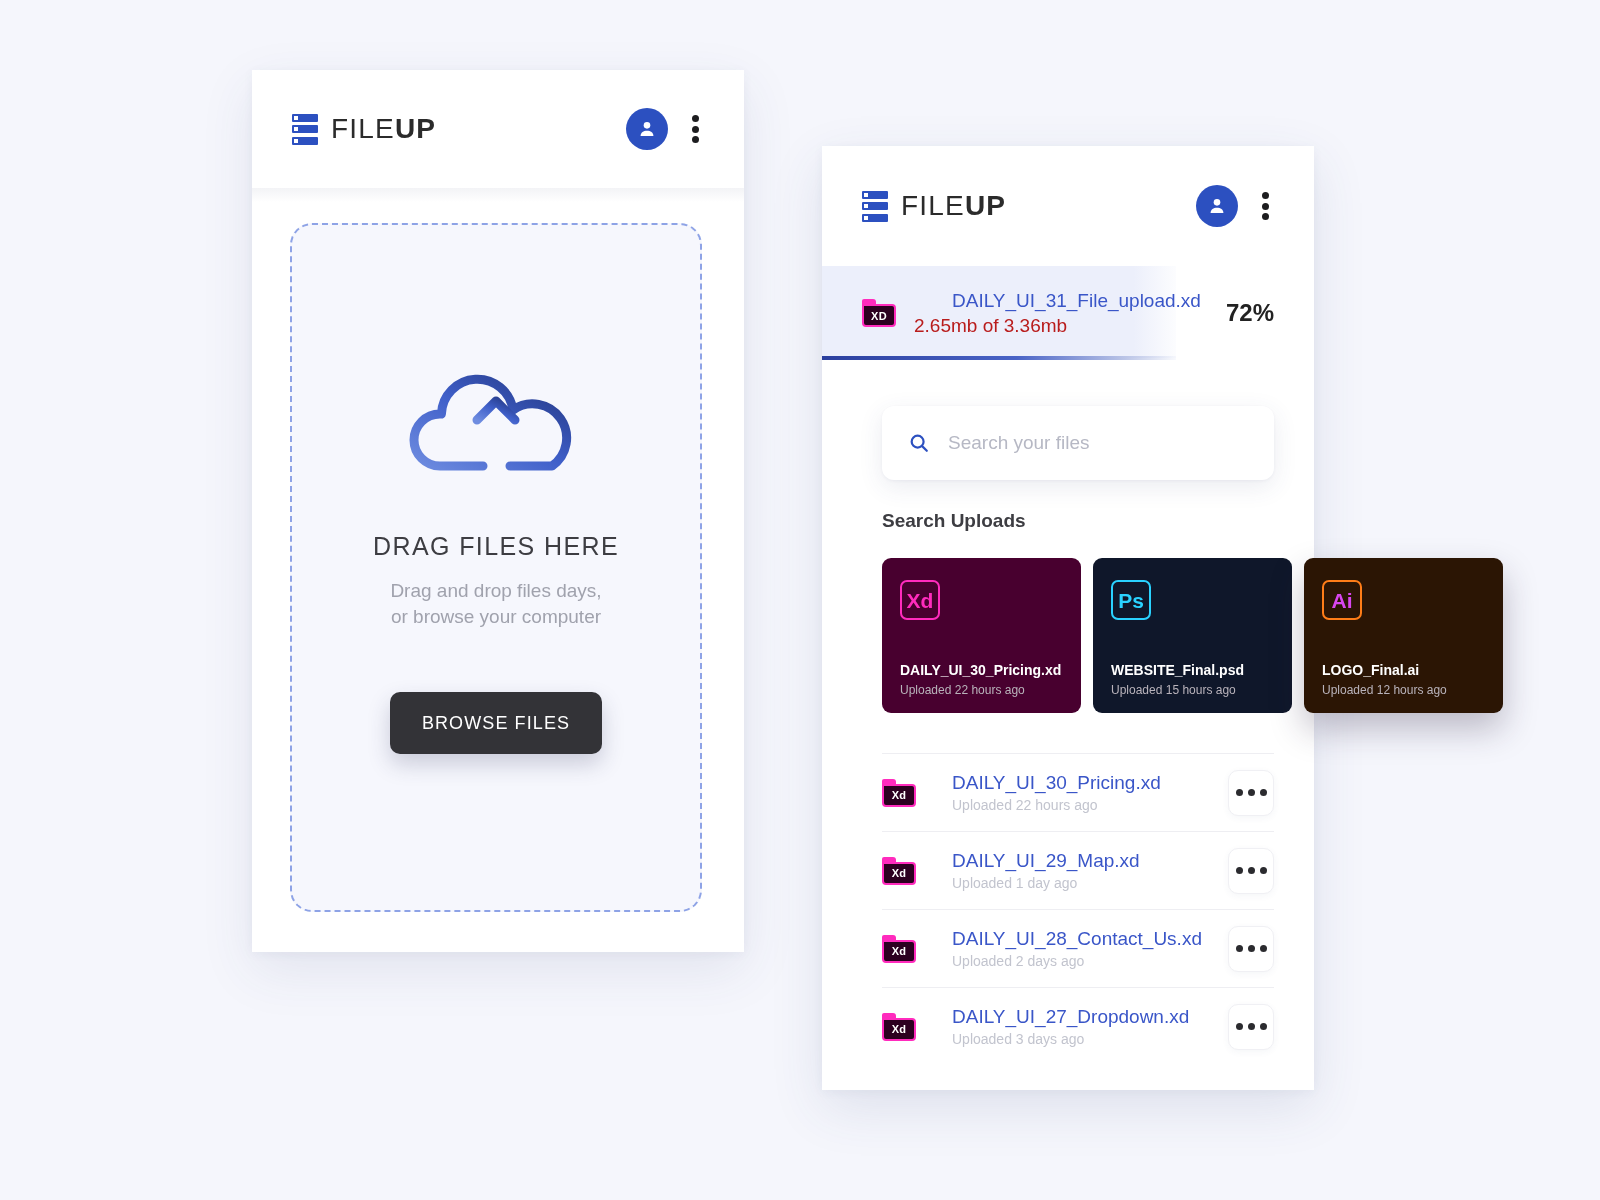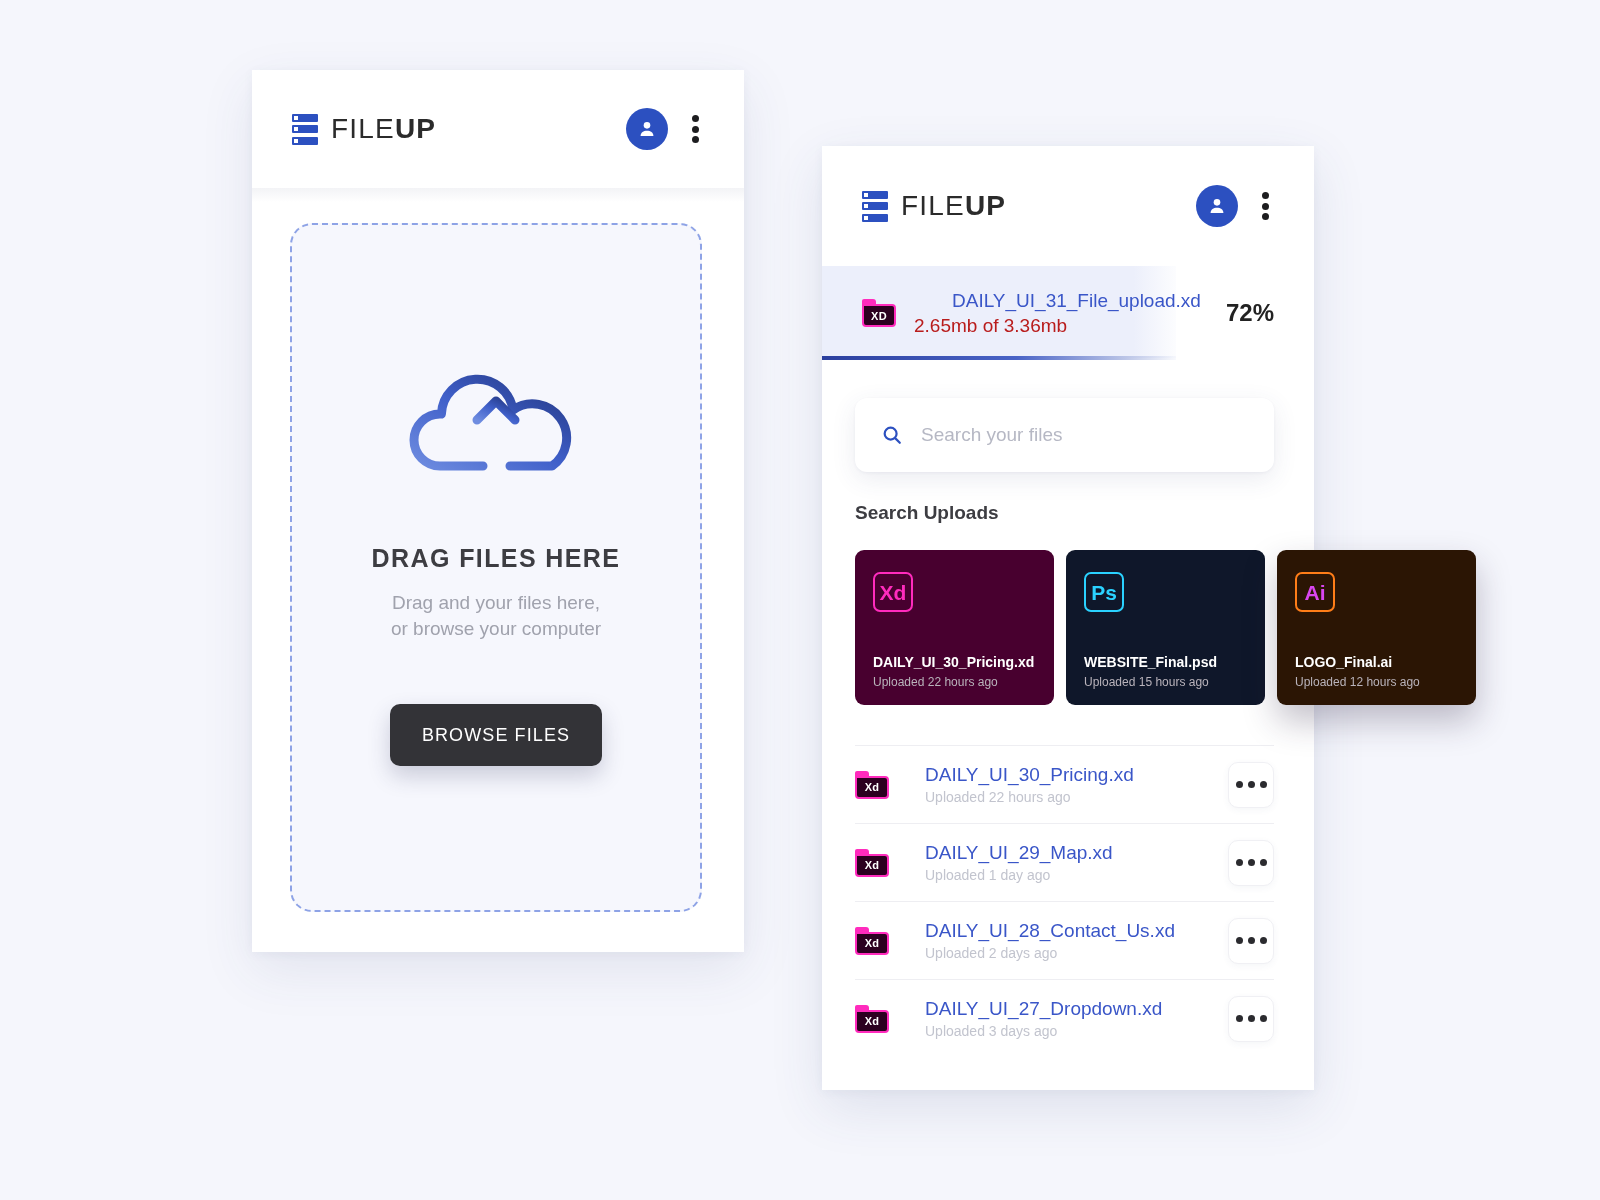--- a/index.html
+++ b/index.html
@@ -57,21 +57,21 @@
     height: 764px; padding: 35px 42px 40px 38px; position: relative;
   }
   .dropzone {
     width: 100%; height: 100%;
     border: 2px dashed #8ea3e6; border-radius: 22px;
     background: #f6f7fd;
     display: flex; flex-direction: column; align-items: center;
   }
   .cloud-wrap { margin-top: 130px; }
   .drop-title {
-    margin-top: 60px; font-size: 25px; font-weight: 700;
+    margin-top: 48px; font-size: 25px; font-weight: 400;
     letter-spacing: 1.4px; color: #3d3d42;
   }
   .drop-sub {
     margin-top: 17px; font-size: 19px; line-height: 26px;
     color: #a0a2ad; text-align: center; font-weight: 400;
   }
   .browse-btn {
     margin-top: 62px; width: 212px; height: 62px;
     background: #333337; color: #ffffff; border: none; border-radius: 10px;
     font-size: 18px; letter-spacing: 1.1px; font-family: "Liberation Sans", sans-serif;
@@ -114,21 +114,21 @@
   }
   .upload-meta { display: flex; flex-direction: column; gap: 3px; flex: 1 1 auto; }
   .upload-name { font-size: 19px; color: #3a56c8; font-weight: 400; margin-left: 38px; }
   .upload-size { font-size: 19px; color: #b91c1c; }
   .upload-pct { font-size: 24px; font-weight: 700; color: #222; margin-left: auto; padding-right: 6px; }
   .upload-progress {
     position: absolute; left: 0; bottom: 0; height: 4px;
     background: linear-gradient(90deg,#2b3f9e 0%, #4963c6 55%, #b9c3e6 85%, rgba(220,226,244,0.2) 100%);
   }
 
-  .panel-b .content { padding: 38px 40px 0 33px; }
+  .panel-b .content { padding: 38px 40px 0 60px; margin-top: 8px; }
 
   .search {
     height: 74px; background: #ffffff; border-radius: 12px;
     box-shadow: 0 7px 24px rgba(60,70,120,0.10), 0 1px 3px rgba(60,70,120,0.06);
     display: flex; align-items: center; padding: 0 26px; gap: 18px;
     margin-bottom: 30px;
   }
   .search svg { width: 22px; height: 22px; flex: 0 0 22px; }
   .search input {
     border: none; outline: none; flex: 1;
@@ -220,21 +220,21 @@
               </linearGradient>
             </defs>
             <path d="M76 111 H33 A26 26 0 0 1 33 59 a8 8 0 0 1 1.4 .1 A36 36 0 0 1 106 55 A25 25 0 0 1 145 111 H103" fill="none" stroke="url(#cg)" stroke-width="9" stroke-linecap="round" stroke-linejoin="round"></path>
             <path d="M89 111 V48" fill="none" stroke="url(#cg)" stroke-width="9" stroke-linecap="round"></path>
             <path d="M70 65 L89 46 L108 65" fill="none" stroke="url(#cg)" stroke-width="9" stroke-linecap="round" stroke-linejoin="round"></path>
           </svg>
         </div>
 
         <div class="drop-title">DRAG FILES HERE</div>
         <div class="drop-sub">
-          <span>Drag and your files here,</span><br>
+          <span>Drag and drop files days,</span><br>
           <span>or browse your computer</span>
         </div>
         <button class="browse-btn">BROWSE FILES</button>
       </div>
     </div>
   </div>
 
   <div class="panel-b">
 
     <div class="topbar">

